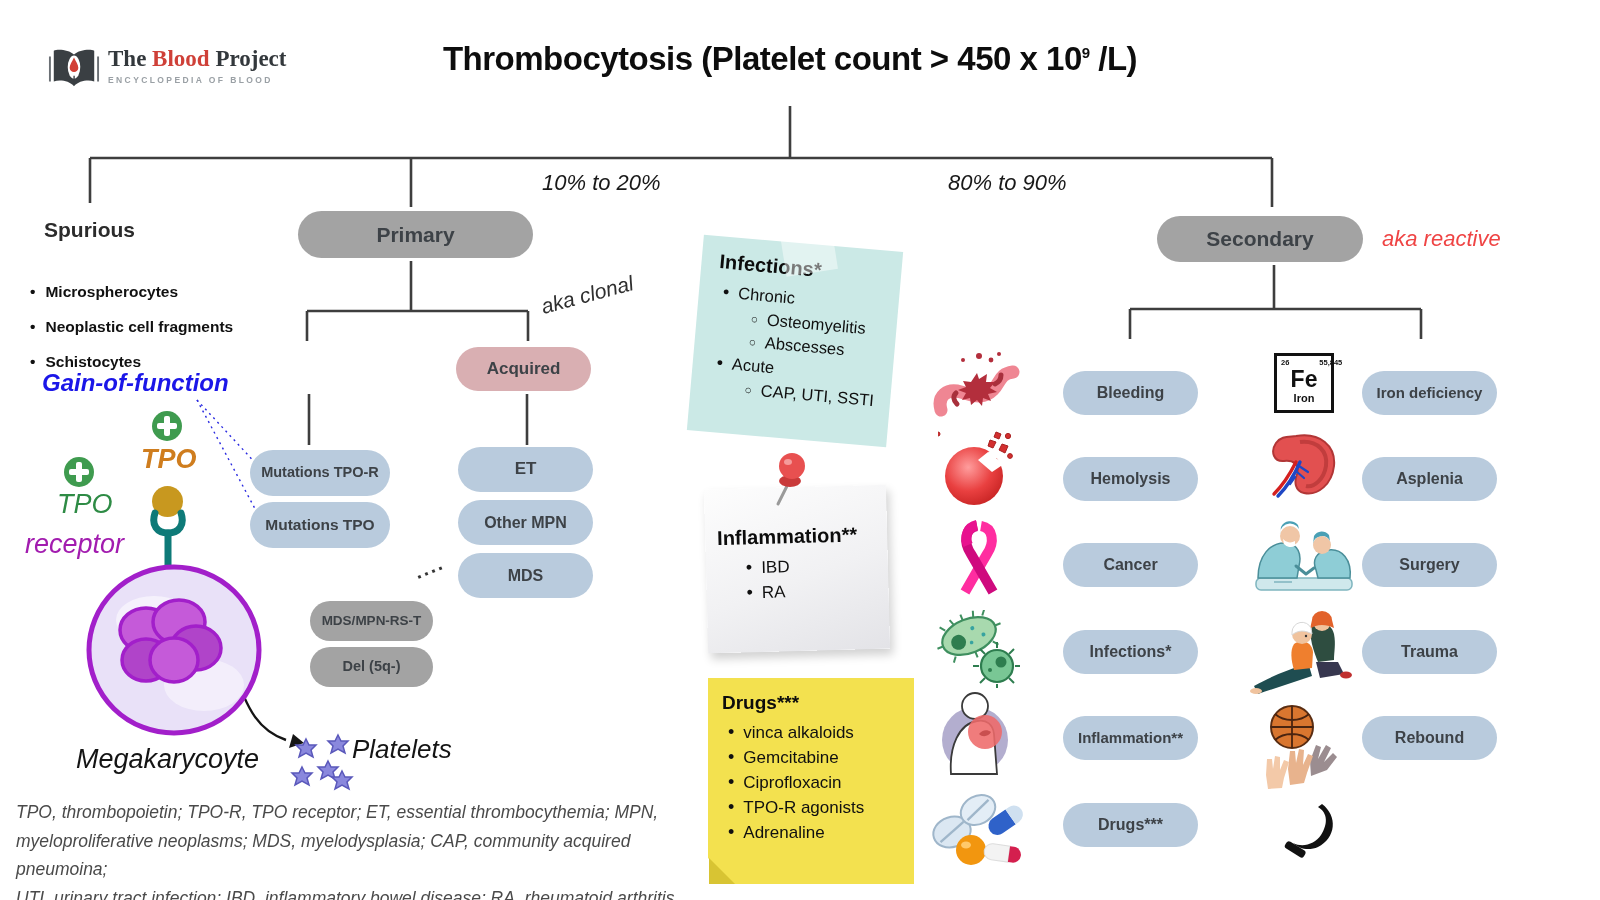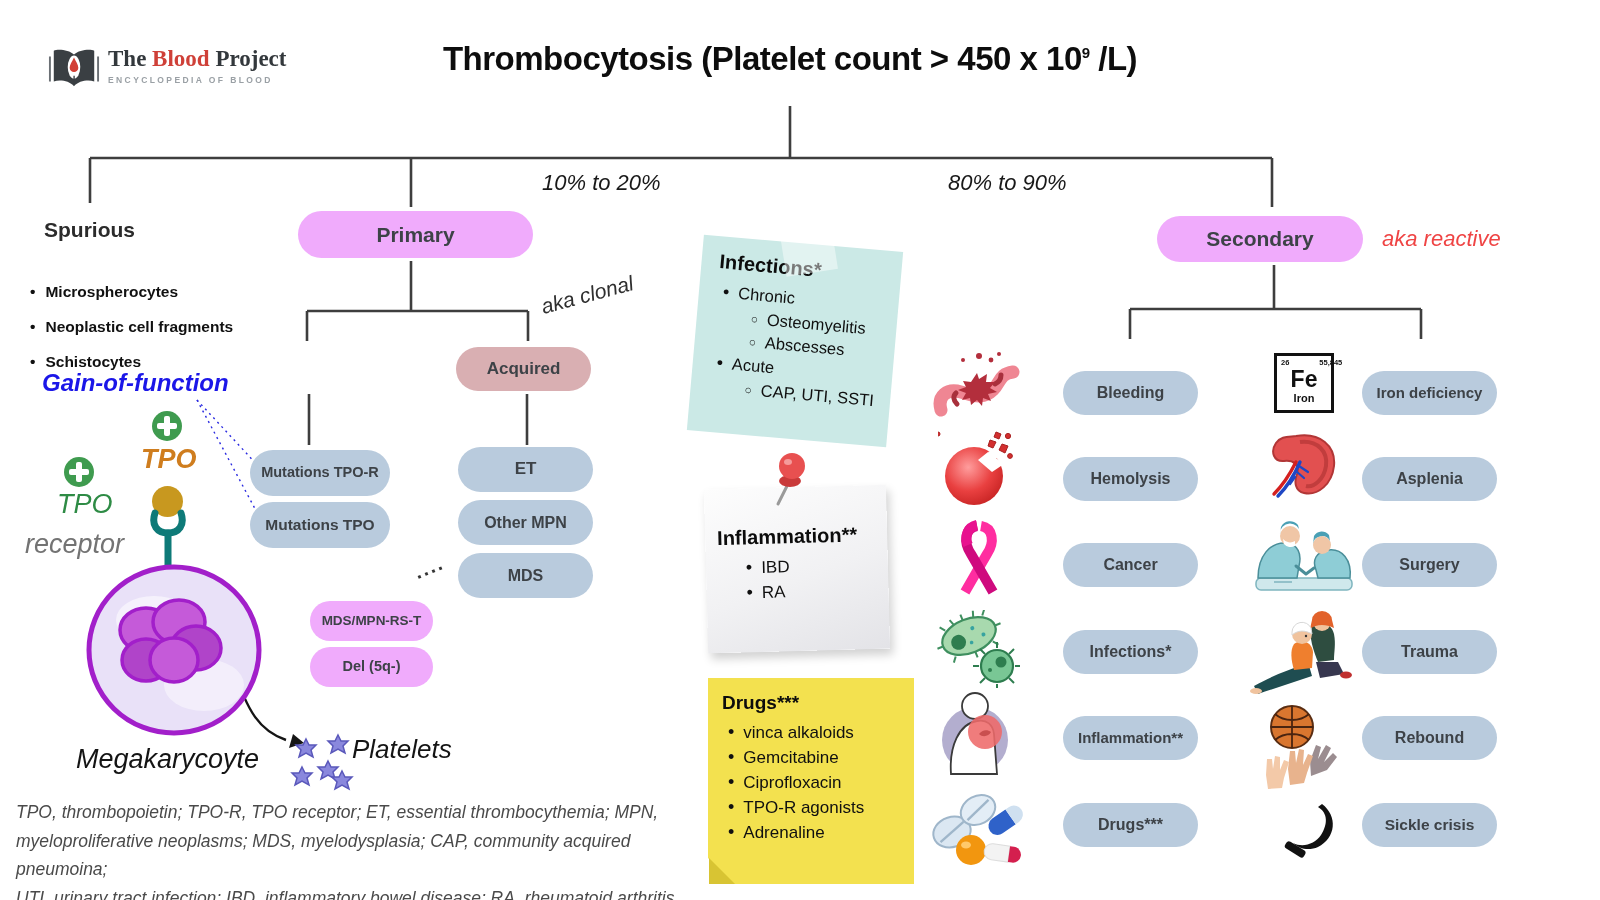--- a/index.html
+++ b/index.html
@@ -1,21 +1,21 @@
 <!DOCTYPE html>
 <html><head>
 <meta charset="utf-8">
 <style>
   html,body{margin:0;padding:0;background:#fff;}
   #canvas{position:relative;width:1600px;height:900px;background:#ffffff;overflow:hidden;
           font-family:"Liberation Sans",sans-serif;color:#1a1a1a;}
   .abs{position:absolute;}
   .pill{position:absolute;display:flex;align-items:center;justify-content:center;
         border-radius:26px;font-weight:700;color:#3d4247;text-align:center;line-height:1.1;}
-  .tan{background:#f0abfc;}
+  .tan{background:#a3a3a3;}
   .rose{background:#d9afb2;}
   .bluep{background:#b9cbdd;}
   .it{font-style:italic;}
   
   .logo{display:flex;align-items:flex-start;gap:8px;}
   .logo-name{font-family:"Liberation Serif",serif;font-weight:700;font-size:23px;color:#33383c;white-space:nowrap;}
   .logo-sub{font-size:8.5px;letter-spacing:2.4px;color:#9aa0a5;margin-top:3px;font-weight:700;}
   
   .note{position:absolute;box-sizing:border-box;}
   .note-title{font-weight:700;font-size:20px;color:#0c0c0c;}
@@ -129,21 +129,21 @@
     <rect x="6" y="13" width="20" height="6" rx="2" fill="#fff"></rect>
   </svg>
   <svg class="plus" style="left:63px;top:456px;" viewBox="0 0 32 32">
     <circle cx="16" cy="16" r="15" fill="#3f9b4f"></circle>
     <rect x="13" y="6" width="6" height="20" rx="2" fill="#fff"></rect>
     <rect x="6" y="13" width="20" height="6" rx="2" fill="#fff"></rect>
   </svg>
 
   <div class="abs it" style="left:141px;top:444px;font-size:27px;font-weight:600;color:#cf7d1e;">TPO</div>
   <div class="abs it" style="left:57px;top:489px;font-size:27px;color:#2e8b45;">TPO</div>
-  <div class="abs it" style="left:25px;top:529px;font-size:27px;color:#737373;text-align:right;">receptor</div>
+  <div class="abs it" style="left:25px;top:529px;font-size:27px;color:#a21caf;text-align:right;">receptor</div>
 
   <div class="abs" style="left:152px;top:486px;width:31px;height:31px;border-radius:50%;background:#c8981f;"></div>
 
   <svg class="abs" style="left:149px;top:509px;" width="38" height="98" viewBox="0 0 38 98">
     <path d="M6,4 C2,16 8,24 19,24 C30,24 36,16 32,4" fill="none" stroke="#0e7a78" stroke-width="7" stroke-linecap="round"></path>
     <line x1="19" y1="24" x2="19" y2="94" stroke="#0e7a78" stroke-width="7" stroke-linecap="round"></line>
   </svg>
 
   <svg class="abs" style="left:84px;top:560px;" width="180" height="180" viewBox="0 0 180 180">
     <ellipse cx="90" cy="90" rx="85" ry="83" fill="#e9e1f8" stroke="#a21fca" stroke-width="5"></ellipse>
@@ -387,21 +387,20 @@
     <g transform="rotate(32 14 50)">
       <rect x="2" y="46" width="22" height="8" rx="3" fill="#111"></rect>
     </g>
   </svg>
 
   <div class="pill bluep" style="left:1362px;top:371px;width:135px;height:44px;font-size:15px;">Iron deficiency</div>
   <div class="pill bluep" style="left:1362px;top:457px;width:135px;height:44px;font-size:16px;">Asplenia</div>
   <div class="pill bluep" style="left:1362px;top:543px;width:135px;height:44px;font-size:16px;">Surgery</div>
   <div class="pill bluep" style="left:1362px;top:630px;width:135px;height:44px;font-size:16px;">Trauma</div>
   <div class="pill bluep" style="left:1362px;top:716px;width:135px;height:44px;font-size:16px;">Rebound</div>
-  <div class="pill bluep" style="left:1362px;top:803px;width:135px;height:44px;font-size:15.5px;">Sickle crisis</div>
 
   <div class="abs footnote" style="left:16px;top:798px;width:700px;">
     <div>TPO, thrombopoietin; TPO-R, TPO receptor; ET, essential thrombocythemia; MPN,</div>
     <div>myeloproliferative neoplasms; MDS, myelodysplasia; CAP, community acquired pneumoina;</div>
     <div>UTI, urinary tract infection; IBD, inflammatory bowel disease; RA, rheumatoid arthritis</div>
   </div>
 
 </div>
 
 </body></html>

